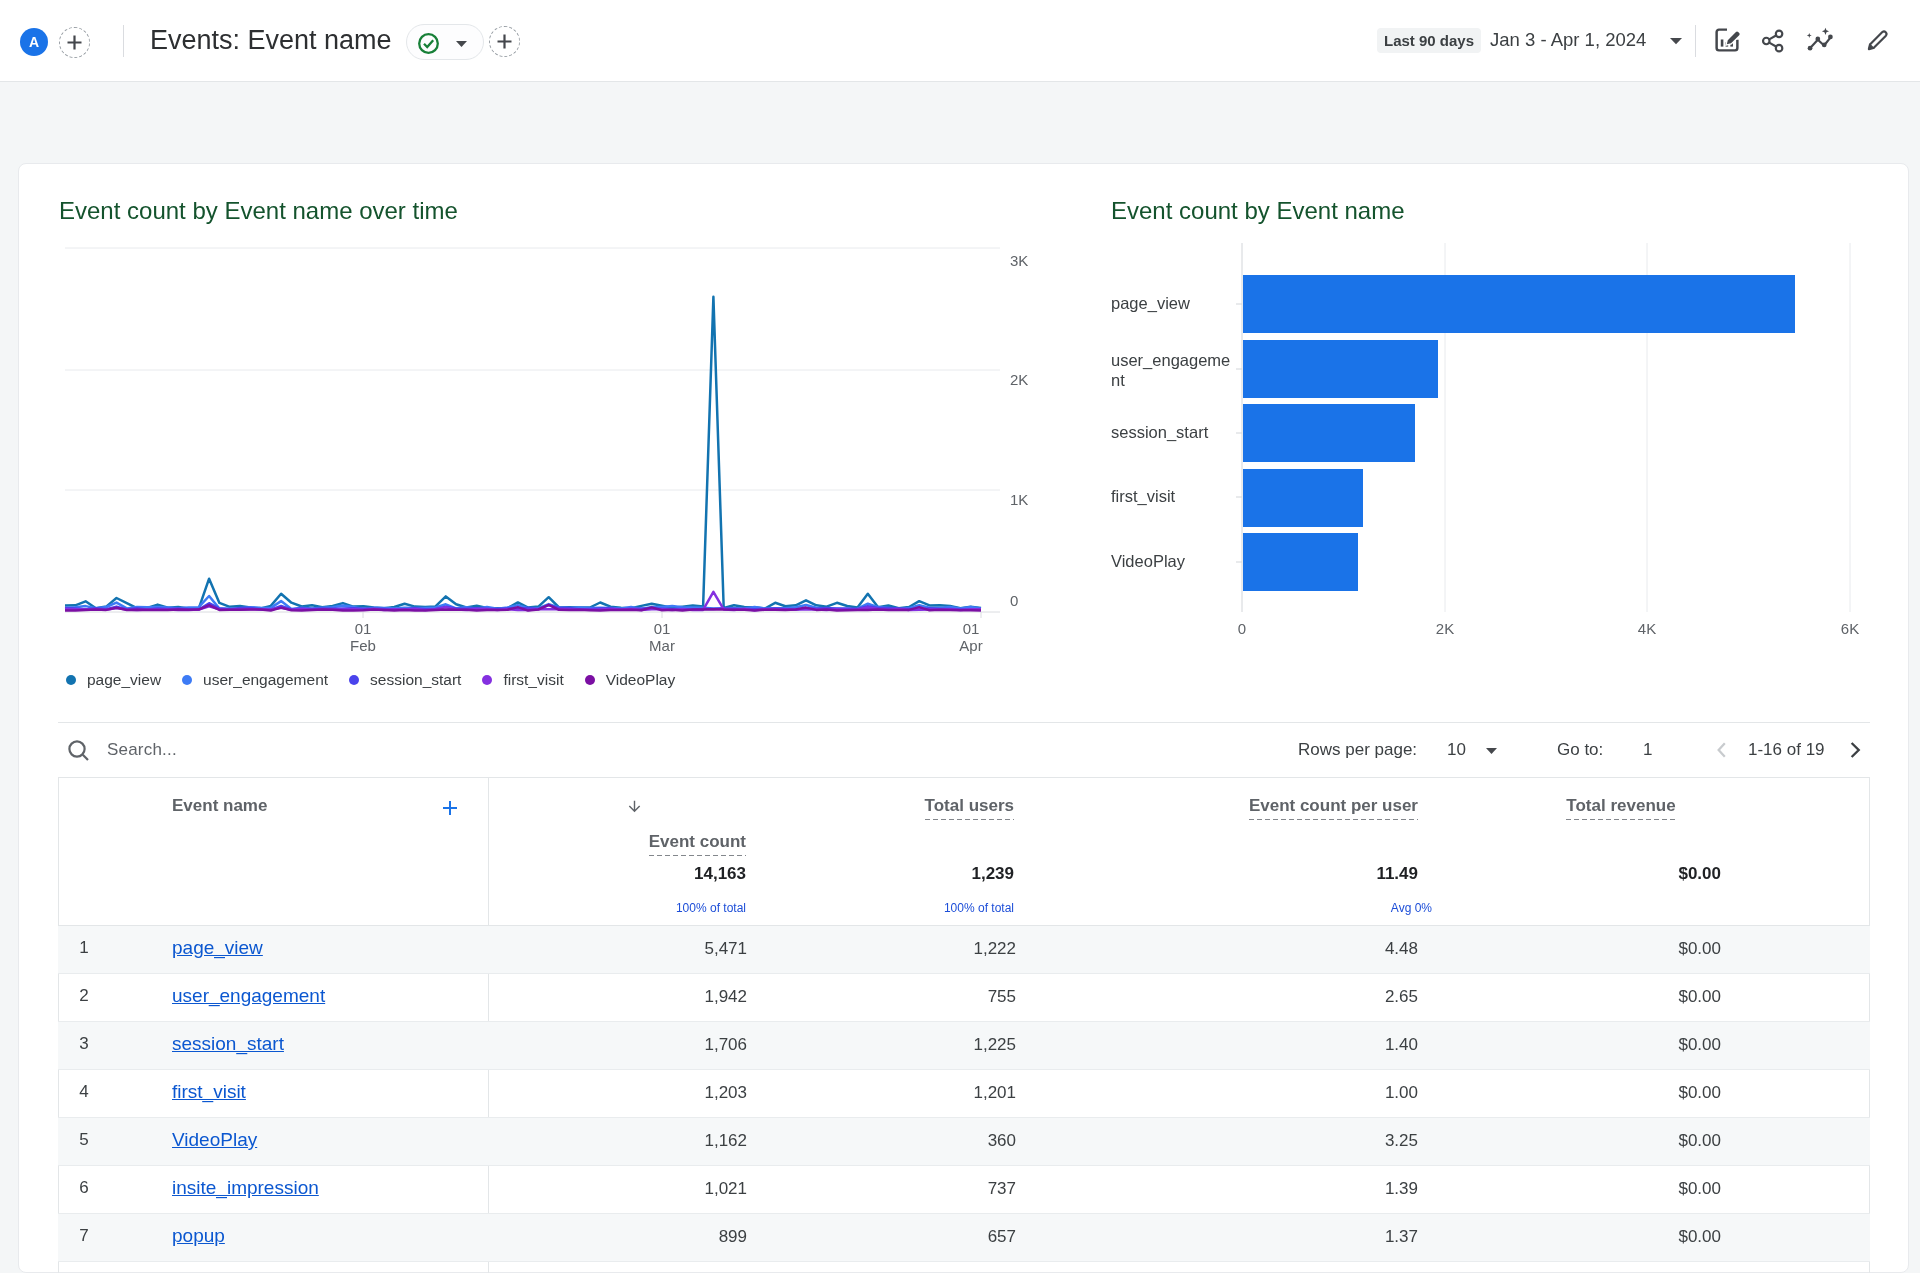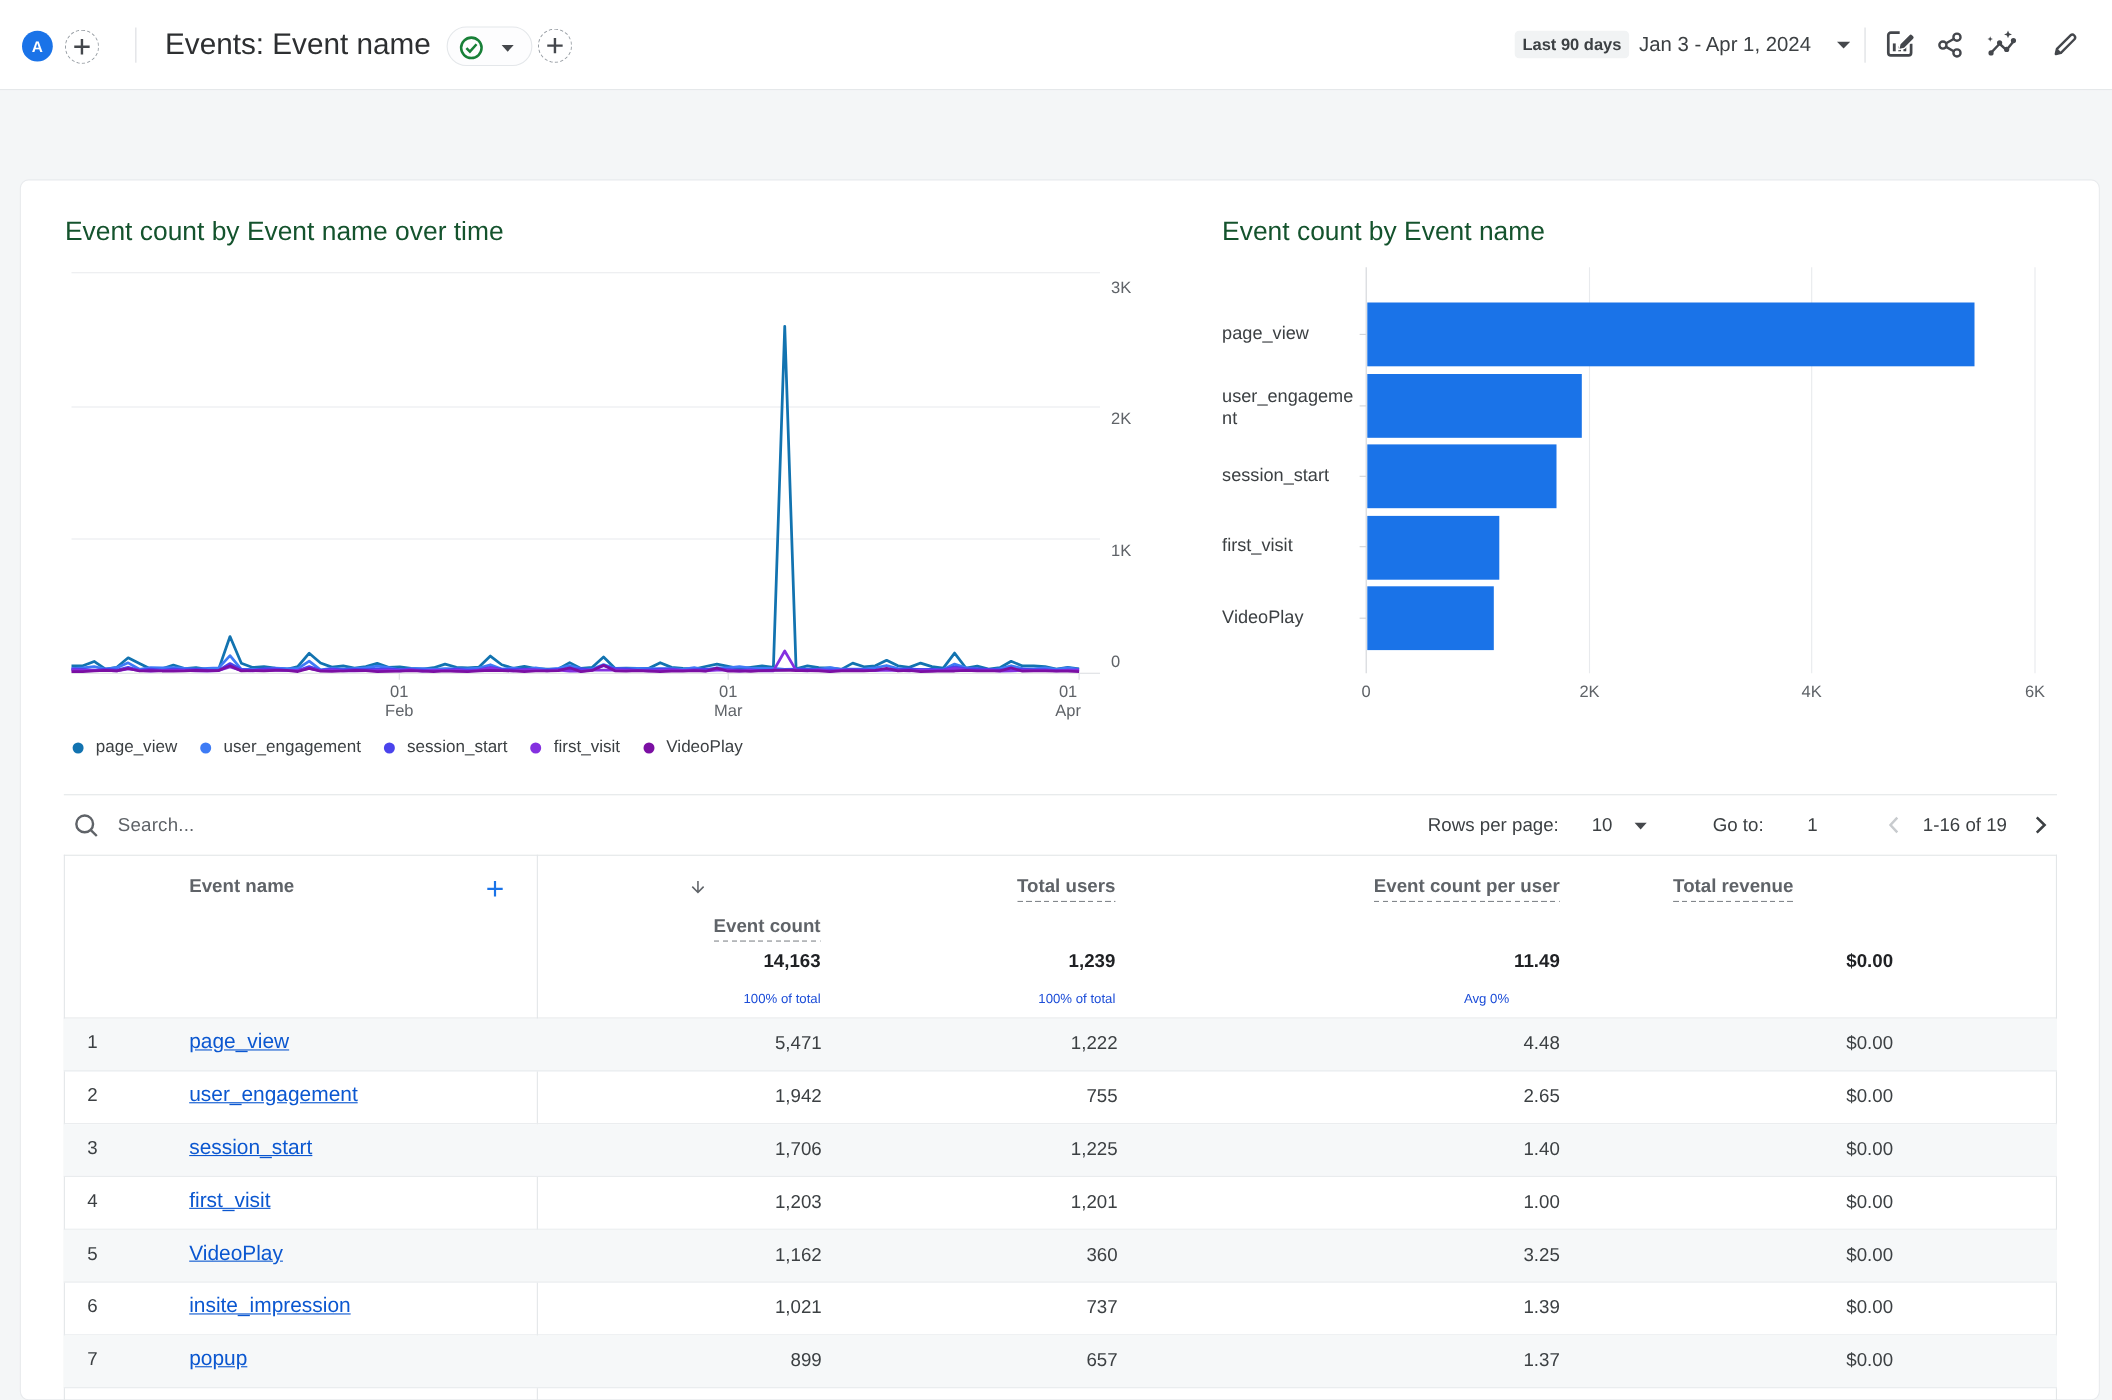--- a/index.html
+++ b/index.html
@@ -222,28 +222,28 @@
 <div class="thead" style="left:172px;"><span>Event name</span></div>
 <svg class="abs" style="left:441px;top:799px;" width="18" height="18" viewBox="0 0 18 18">
     <path d="M9 2v14M2 9h14" stroke="#1a73e8" stroke-width="2"></path>
   </svg>
 <svg class="abs" style="left:626px;top:798px;" width="17" height="17" viewBox="0 0 24 24">
     <path d="M11 4h2v12.2l5.6-5.6L20 12l-8 8-8-8 1.4-1.4 5.6 5.6V4z" fill="#5f6368"></path>
   </svg>
 <div class="thead" style="left:546px;width:200px;text-align:right;margin-top:36px;"><span class="dashu">Event count</span></div>
 <div class="thead" style="left:814px;width:200px;text-align:right;"><span class="dashu">Total users</span></div>
 <div class="thead" style="left:1218px;width:200px;text-align:right;"><span class="dashu">Event count per user</span></div>
-<div class="thead" style="left:1521px;width:200px;text-align:left;"><span class="dashu">Total revenue</span></div>
+<div class="thead" style="left:1521px;width:200px;text-align:center;"><span class="dashu">Total revenue</span></div>
 
 <div class="tot" style="left:600px;top:864px;width:146px;">14,163</div>
 <div class="tots" style="left:600px;top:901px;width:146px;">100% of total</div>
 <div class="tot" style="left:868px;top:864px;width:146px;">1,239</div>
 <div class="tots" style="left:868px;top:901px;width:146px;">100% of total</div>
 <div class="tot" style="left:1272px;top:864px;width:146px;">11.49</div>
-<div class="tots" style="left:1226px;top:901px;width:146px;text-align:right;">Avg 0%</div>
+<div class="tots" style="left:1286px;top:901px;width:146px;text-align:right;">Avg 0%</div>
 <div class="tot" style="left:1575px;top:864px;width:146px;">$0.00</div>
 <div class="hline" style="left:58px;top:925px;width:1812px;"></div>
 
 <div class="row odd" style="top:926px;">
   <div class="idx">1</div>
     <div class="lnk">page_view</div>
   <div class="num c1">5,471</div>
     <div class="num c2">1,222</div>
     <div class="num c3">4.48</div>
     <div class="num c4">$0.00</div>

